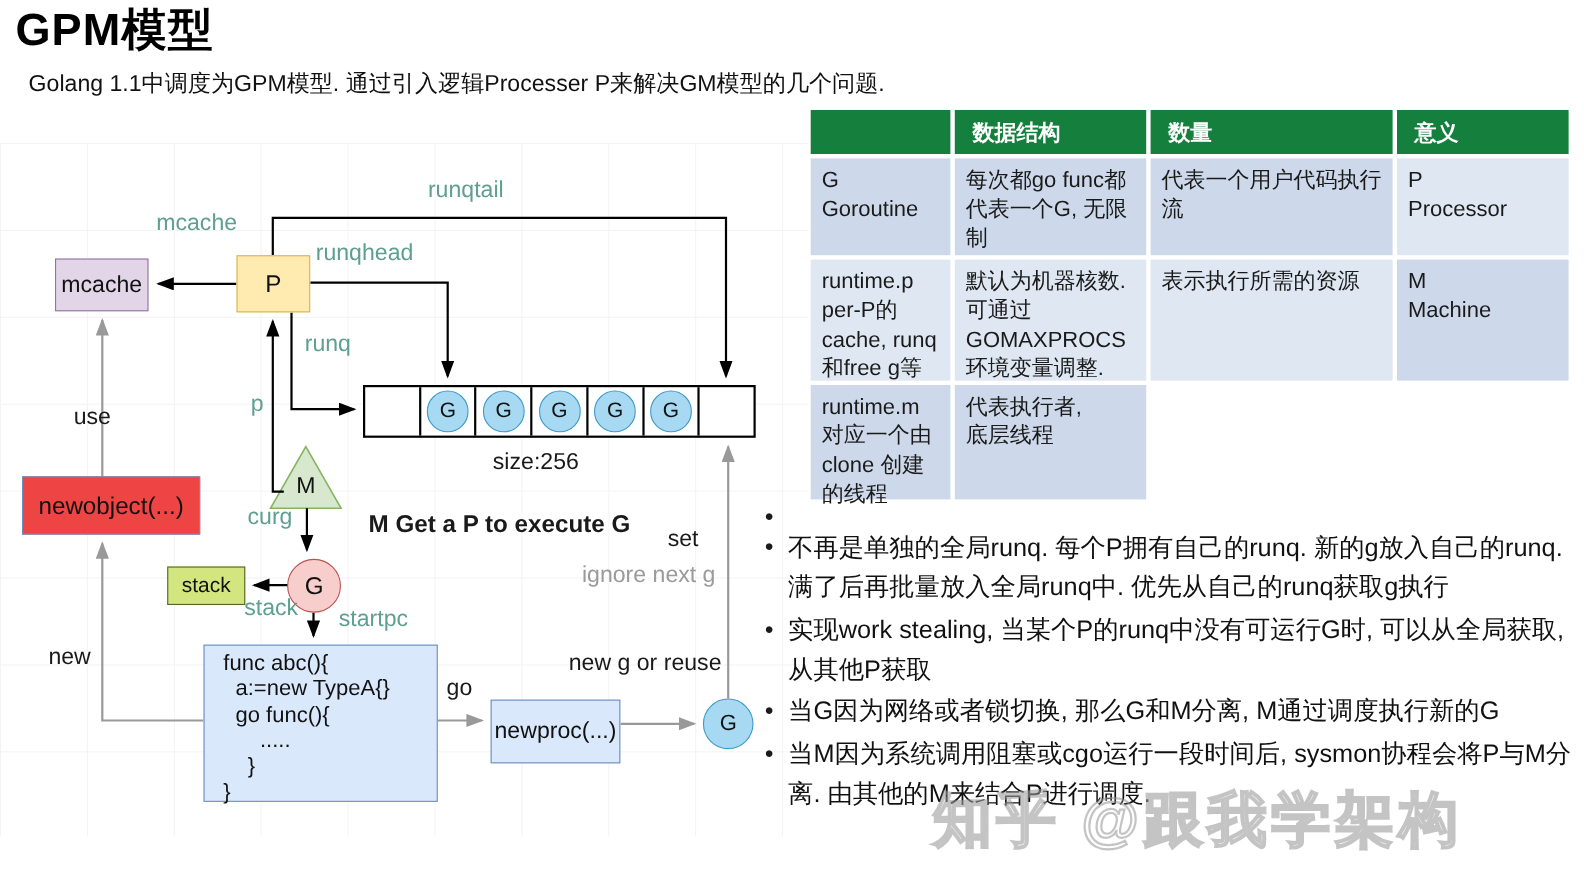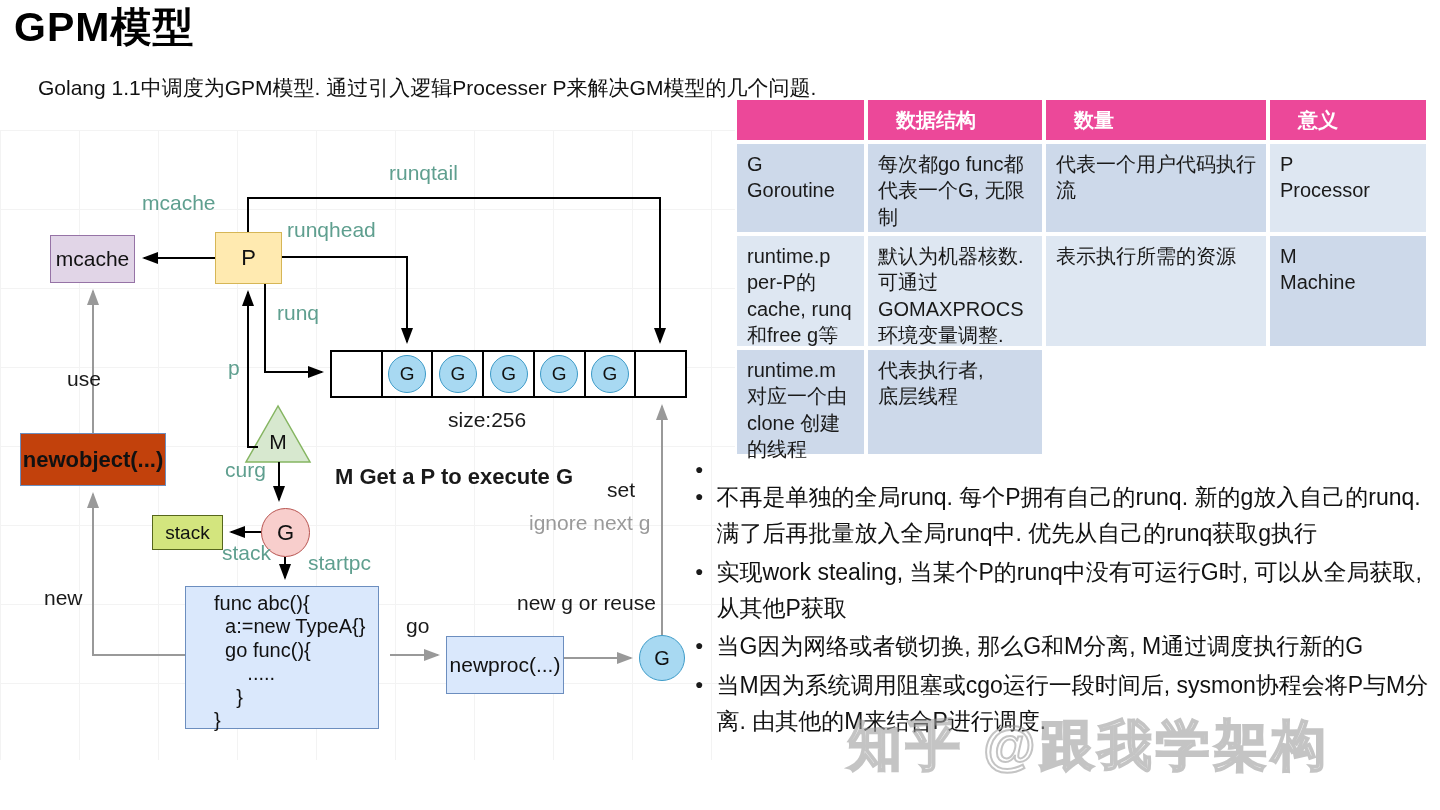--- a/index.html
+++ b/index.html
@@ -12,51 +12,51 @@
     color:#1a1a1a;
   }
 
   .page-title {
     position:absolute; left:14px; top:0px;
     font-size:41px; font-weight:bold; color:#000; margin:0;
     letter-spacing:1px;
   }
   .page-subtitle {
     position:absolute; left:22px; top:58px;
-    font-size:21px; color:#111; margin:16px;
+    font-size:21px; color:#111; margin:4px;
   }
 
   
   .diagram { position:absolute; left:0; top:0; width:735px; height:810px; }
   .grid-bg {
     position:absolute; left:0; top:130px; width:735px; height:630px;
     background-image:
       linear-gradient(#f3f3f3 1px, transparent 1px),
       linear-gradient(90deg, #f3f3f3 1px, transparent 1px);
     background-size:79px 79px;
   }
   .arrow-layer { position:absolute; left:0; top:0; }
 
   .node {
     position:absolute; display:flex; align-items:center; justify-content:center;
     font-size:21px; color:#111;
   }
   .n-mcache { left:50px;  top:235px; width:85px;  height:48px; background:#e1d5e7; border:1.5px solid #9673a6; }
   .n-p      { left:215px; top:232px; width:67px;  height:52px; background:#ffeab0; border:1.5px solid #d6b656; font-size:22px; }
-  .n-newobject { left:20px; top:433px; width:146px; height:53px; background:#c2410c; border:1.5px solid #6c8ebf; font-size:22px;font-weight:bold; }
+  .n-newobject { left:20px; top:433px; width:162px; height:53px; background:#ef4444; border:1.5px solid #6c8ebf; font-size:22px; }
   .n-stack  { left:152px; top:515px; width:71px;  height:35px; background:#d3e57e; border:1.5px solid #56661c; font-size:19px; }
   .n-newproc{ left:446px; top:636px; width:118px; height:58px; background:#dae8fc; border:1.5px solid #6c8ebf; }
   .n-gpink  { left:261px; top:508px; width:49px;  height:49px; background:#f8cecc; border:1.5px solid #b85450; border-radius:50%; font-size:22px; }
   .n-gblue  { left:639px; top:635px; width:46px;  height:46px; background:#a8d9f2; border:1.5px solid #3d9bc8; border-radius:50%; font-size:20px; }
   .n-mlabel { left:263px; top:428px; width:30px; height:28px; background:transparent; font-size:21px; }
   .n-code {
-    left:185px; top:586px; width:194px; height:143px;
+    left:185px; top:586px; width:213px; height:143px;
     background:#dae8fc; border:1.5px solid #6c8ebf;
     align-items:flex-start; justify-content:flex-start;
-    padding:5px 28px; font-size:20px; line-height:1.17; white-space:pre;
+    padding:5px 17px; font-size:20px; line-height:1.17; white-space:pre;
   }
 
   .queue {
     position:absolute; left:330px; top:350px; width:357px; height:48px;
     display:flex; border:2px solid #000; background:#fff;
   }
   .qcell { flex:1; border-right:2px solid #000; display:flex; align-items:center; justify-content:center; }
   .qcell:last-child { border-right:none; }
   .qg {
     width:38px; height:38px; border-radius:50%;
@@ -90,22 +90,22 @@
 
   
   .info-table {
     position:absolute; left:737px; top:100px; width:689px;
     display:grid;
     grid-template-columns:127px 174px 220px 156px;
     grid-template-rows:40px 88px 110px 104px;
     gap:4px;
   }
   .th {
-    background:#ec4899; color:#fff; font-weight:bold; font-size:20px;
-    display:flex; align-items:center; padding:0 28px;
+    background:#15803d; color:#fff; font-weight:bold; font-size:20px;
+    display:flex; align-items:center; padding:0 16px;
   }
   .td {
     font-size:20px; line-height:1.32; padding:7px 10px;
     white-space:pre-line; color:#1a1a1a;
   }
   .row-dark  { background:#cdd9ea; }
   .row-light { background:#dee7f2; }
 
   
   .bullets {

